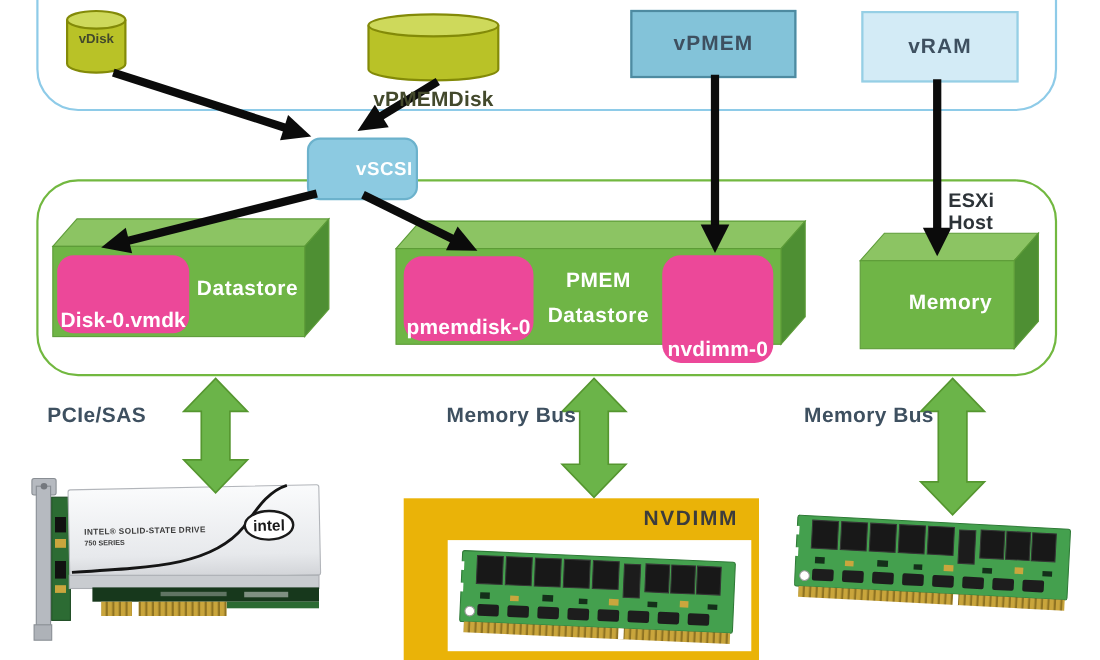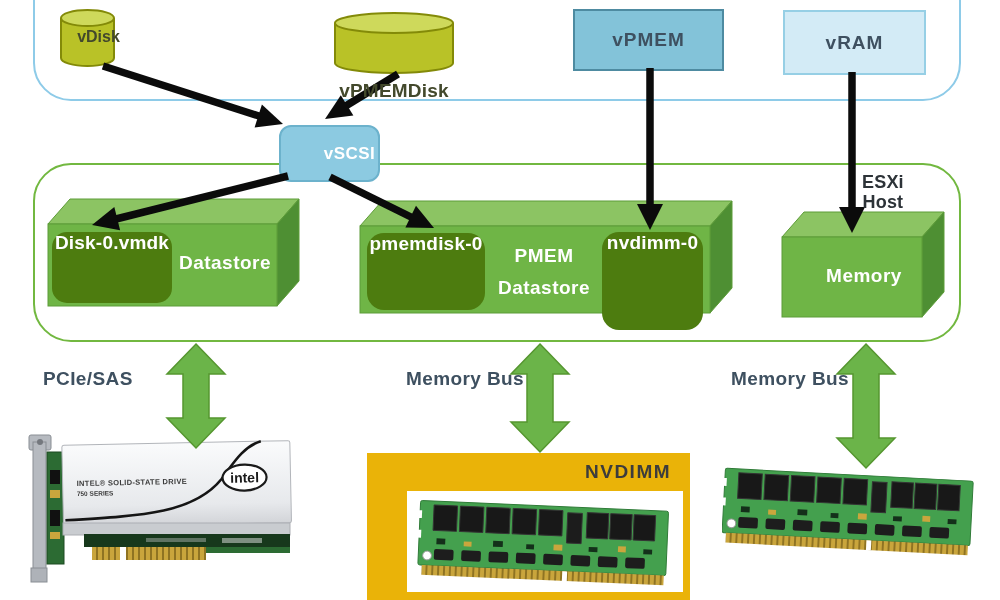--- a/index.html
+++ b/index.html
@@ -1,21 +1,21 @@
 <!DOCTYPE html>
 <html><head>
 <meta charset="utf-8">
 <style>
   html,body{margin:0;padding:0;background:#fff;}
   #stage{position:relative;width:1000px;height:600px;overflow:hidden;background:#fff;
          font-family:"Liberation Sans","DejaVu Sans",sans-serif;}
-  .lbl{position:absolute;color:#3e5060;font-weight:700;font-size:19px;letter-spacing:.4px;z-index:6;text-align:center;}
+  .lbl{position:absolute;color:#3e5060;font-weight:700;font-size:19px;letter-spacing:.4px;z-index:6;}
   .wlbl{position:absolute;color:#fff;font-weight:600;font-size:19px;letter-spacing:.5px;z-index:6;text-align:center;}
-  .chip{position:absolute;background:#4d7c0f;border-radius:15px;color:#fff;display:flex;
-        align-items:flex-start;justify-content:center;font-weight:600;font-size:19px;letter-spacing:.2px;z-index:6;}
+  .chip{position:absolute;background:#ec4899;border-radius:15px;color:#fff;display:flex;
+        align-items:flex-end;justify-content:center;font-weight:600;font-size:19px;letter-spacing:.2px;z-index:6;}
   .container-box{position:absolute;border-radius:38px;z-index:1;}
   .hw{position:absolute;z-index:2;}
   svg.overlay{position:absolute;left:0;top:0;z-index:4;}
   .node{position:absolute;display:flex;align-items:center;justify-content:center;
         color:#3e5060;font-weight:700;font-size:19px;letter-spacing:1px;z-index:3;}
   .cyl-lbl{position:absolute;text-align:center;color:#43492c;font-weight:700;z-index:6;}
 </style>
 </head>
 <body>
 
@@ -191,21 +191,21 @@
       </g>
     </g>
 
     <g fill="#6bb449" stroke="#55962f" stroke-width="1.5">
       <polygon points="196,344 225,374 209,374 209,418 225,418 196,448 167,418 183,418 183,374 167,374"></polygon>
       <polygon points="540,344 569,374 553,374 553,422 569,422 540,452 511,422 527,422 527,374 511,374"></polygon>
       <polygon points="866,344 895,374 879,374 879,438 895,438 866,468 837,438 853,438 853,374 837,374"></polygon>
     </g>
   </svg>
 
-  <div class="cyl-lbl" style="left:61px;top:28px;width:53px;font-size:16px;padding-left:11px;">vDisk</div>
+  <div class="cyl-lbl" style="left:61px;top:28px;width:53px;font-size:12px;">vDisk</div>
   <div class="cyl-lbl" style="left:335px;top:32px;width:118px;font-size:19px;letter-spacing:.2px;margin-top:48px;">vPMEMDisk</div>
 
   <div class="lbl" style="left:862px;top:172px;font-size:18px;color:#2d3338;line-height:20px;letter-spacing:.2px;">
     <span style="display:block">ESXi</span>
     <span style="display:block">Host</span>
   </div>
 
   <div class="chip" style="left:52px;top:232px;width:120px;height:71px;">
     <span>Disk-0.vmdk</span>
   </div>

